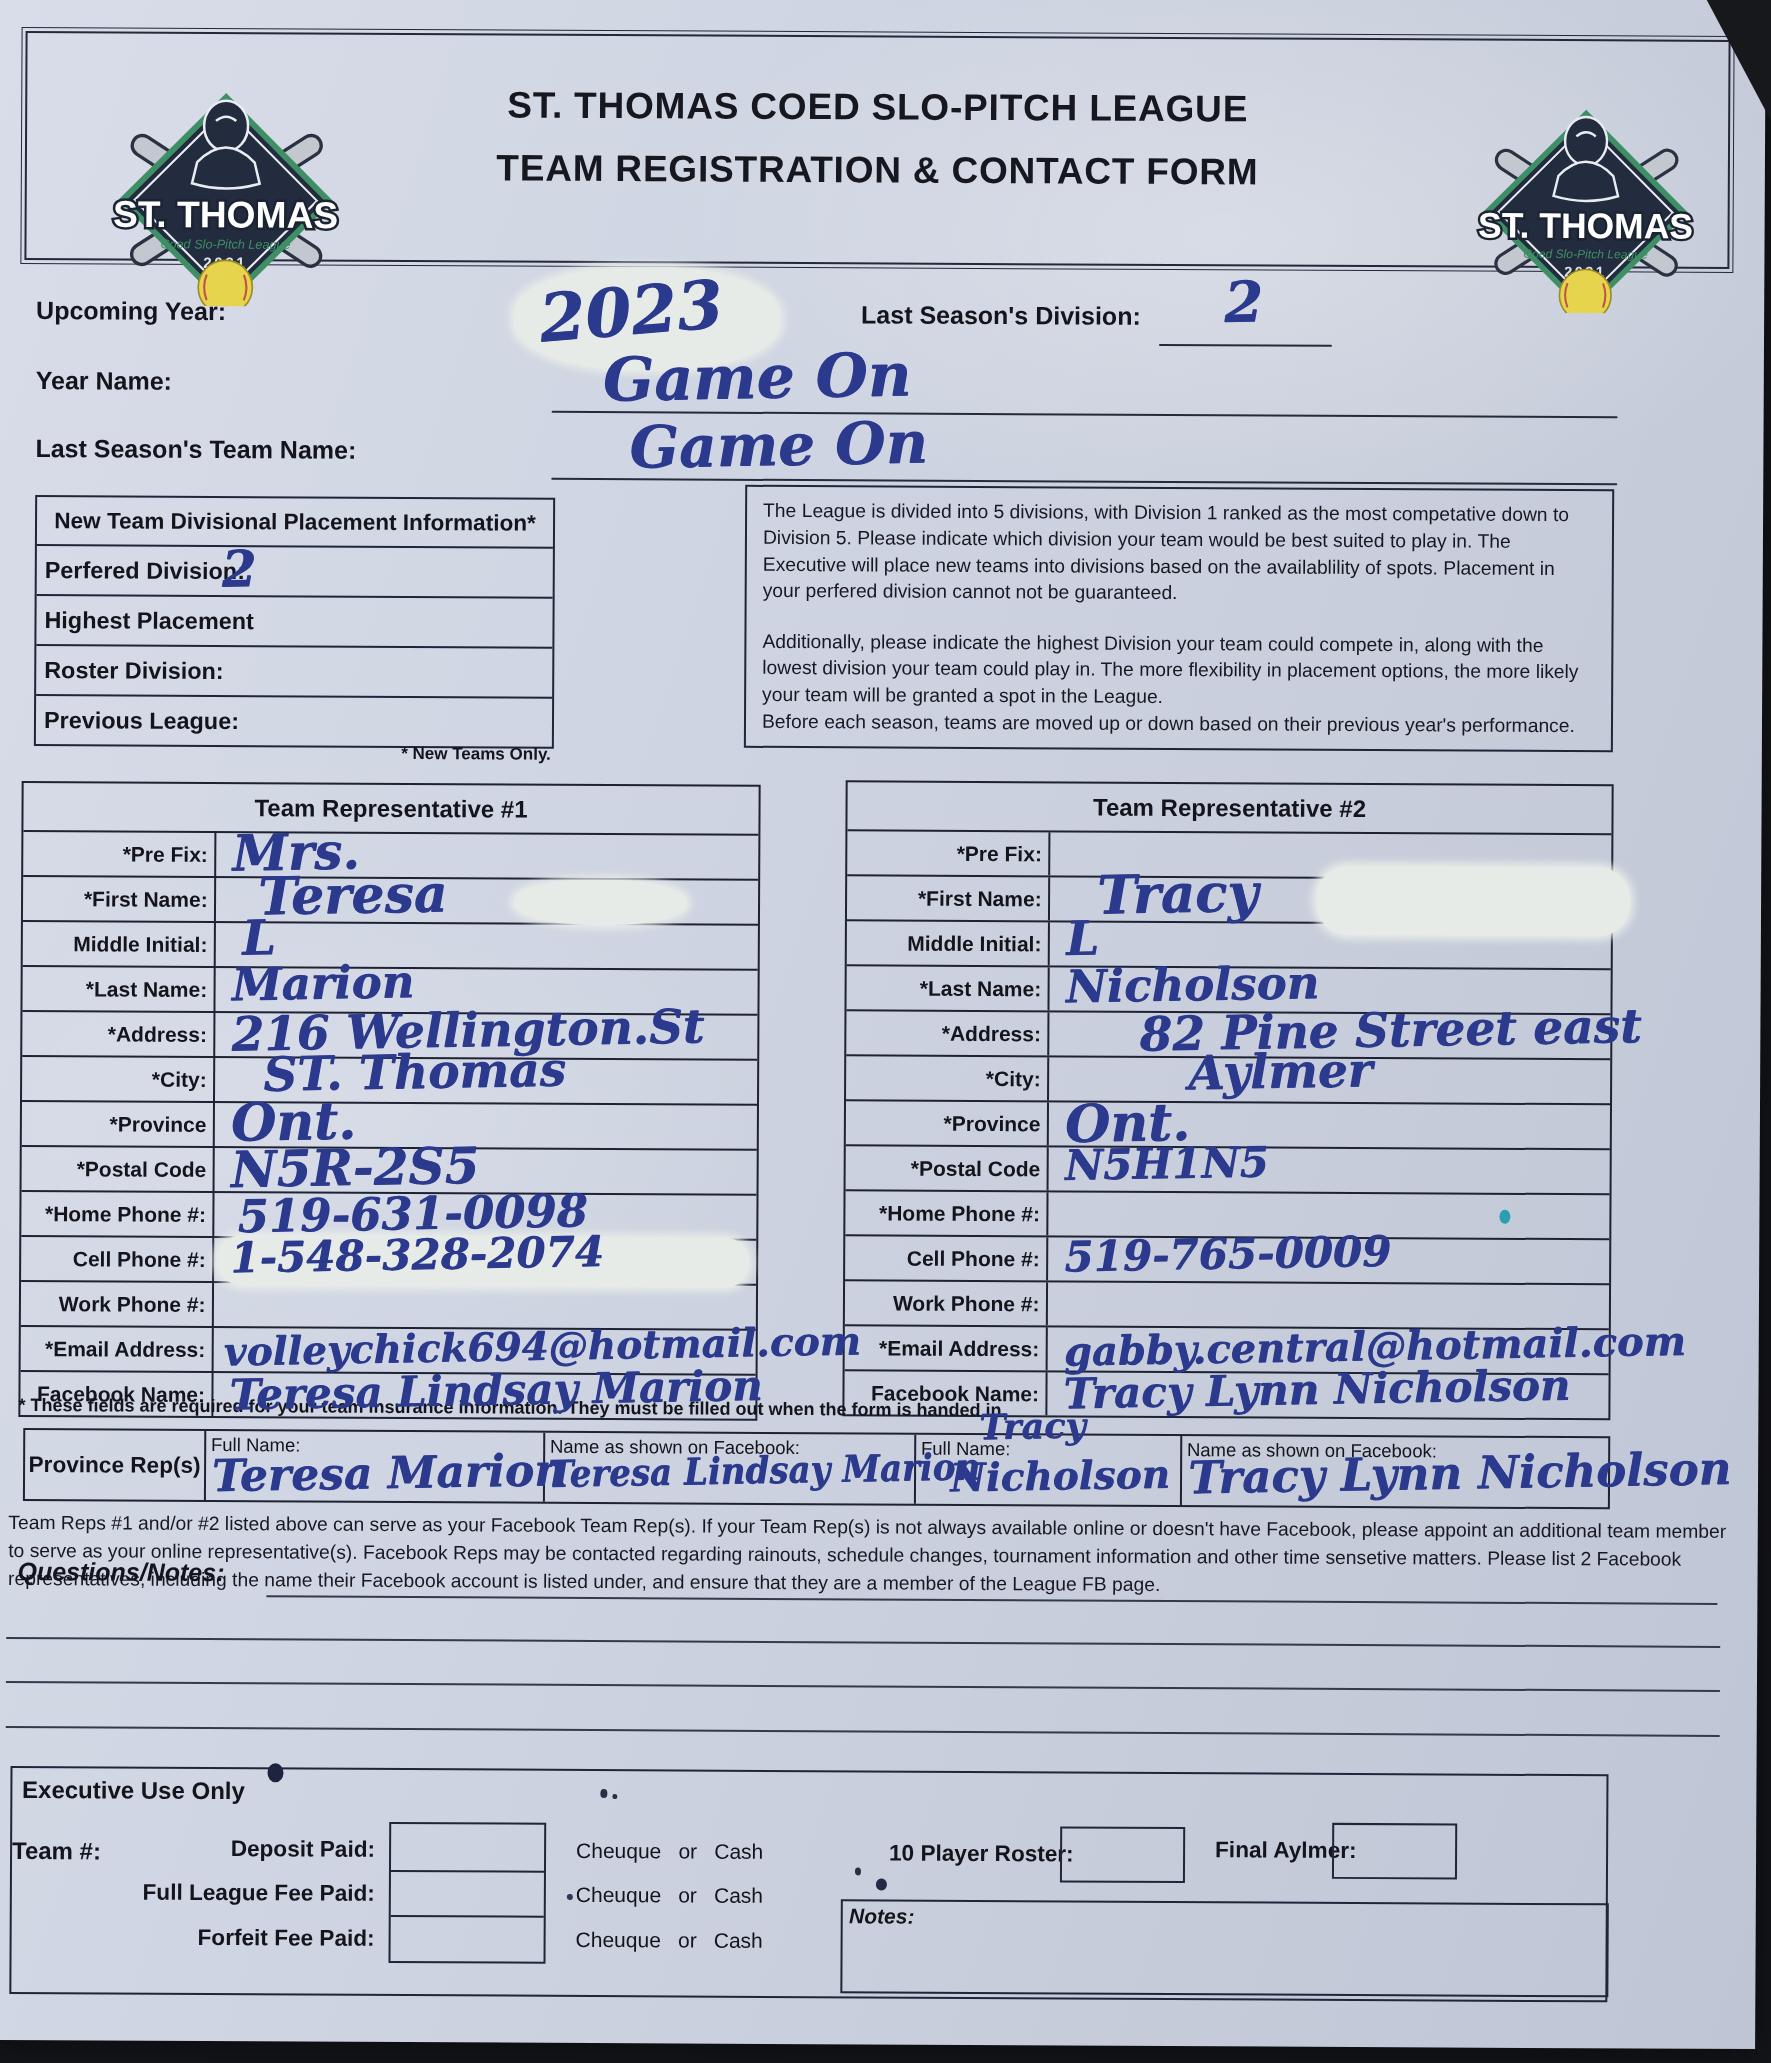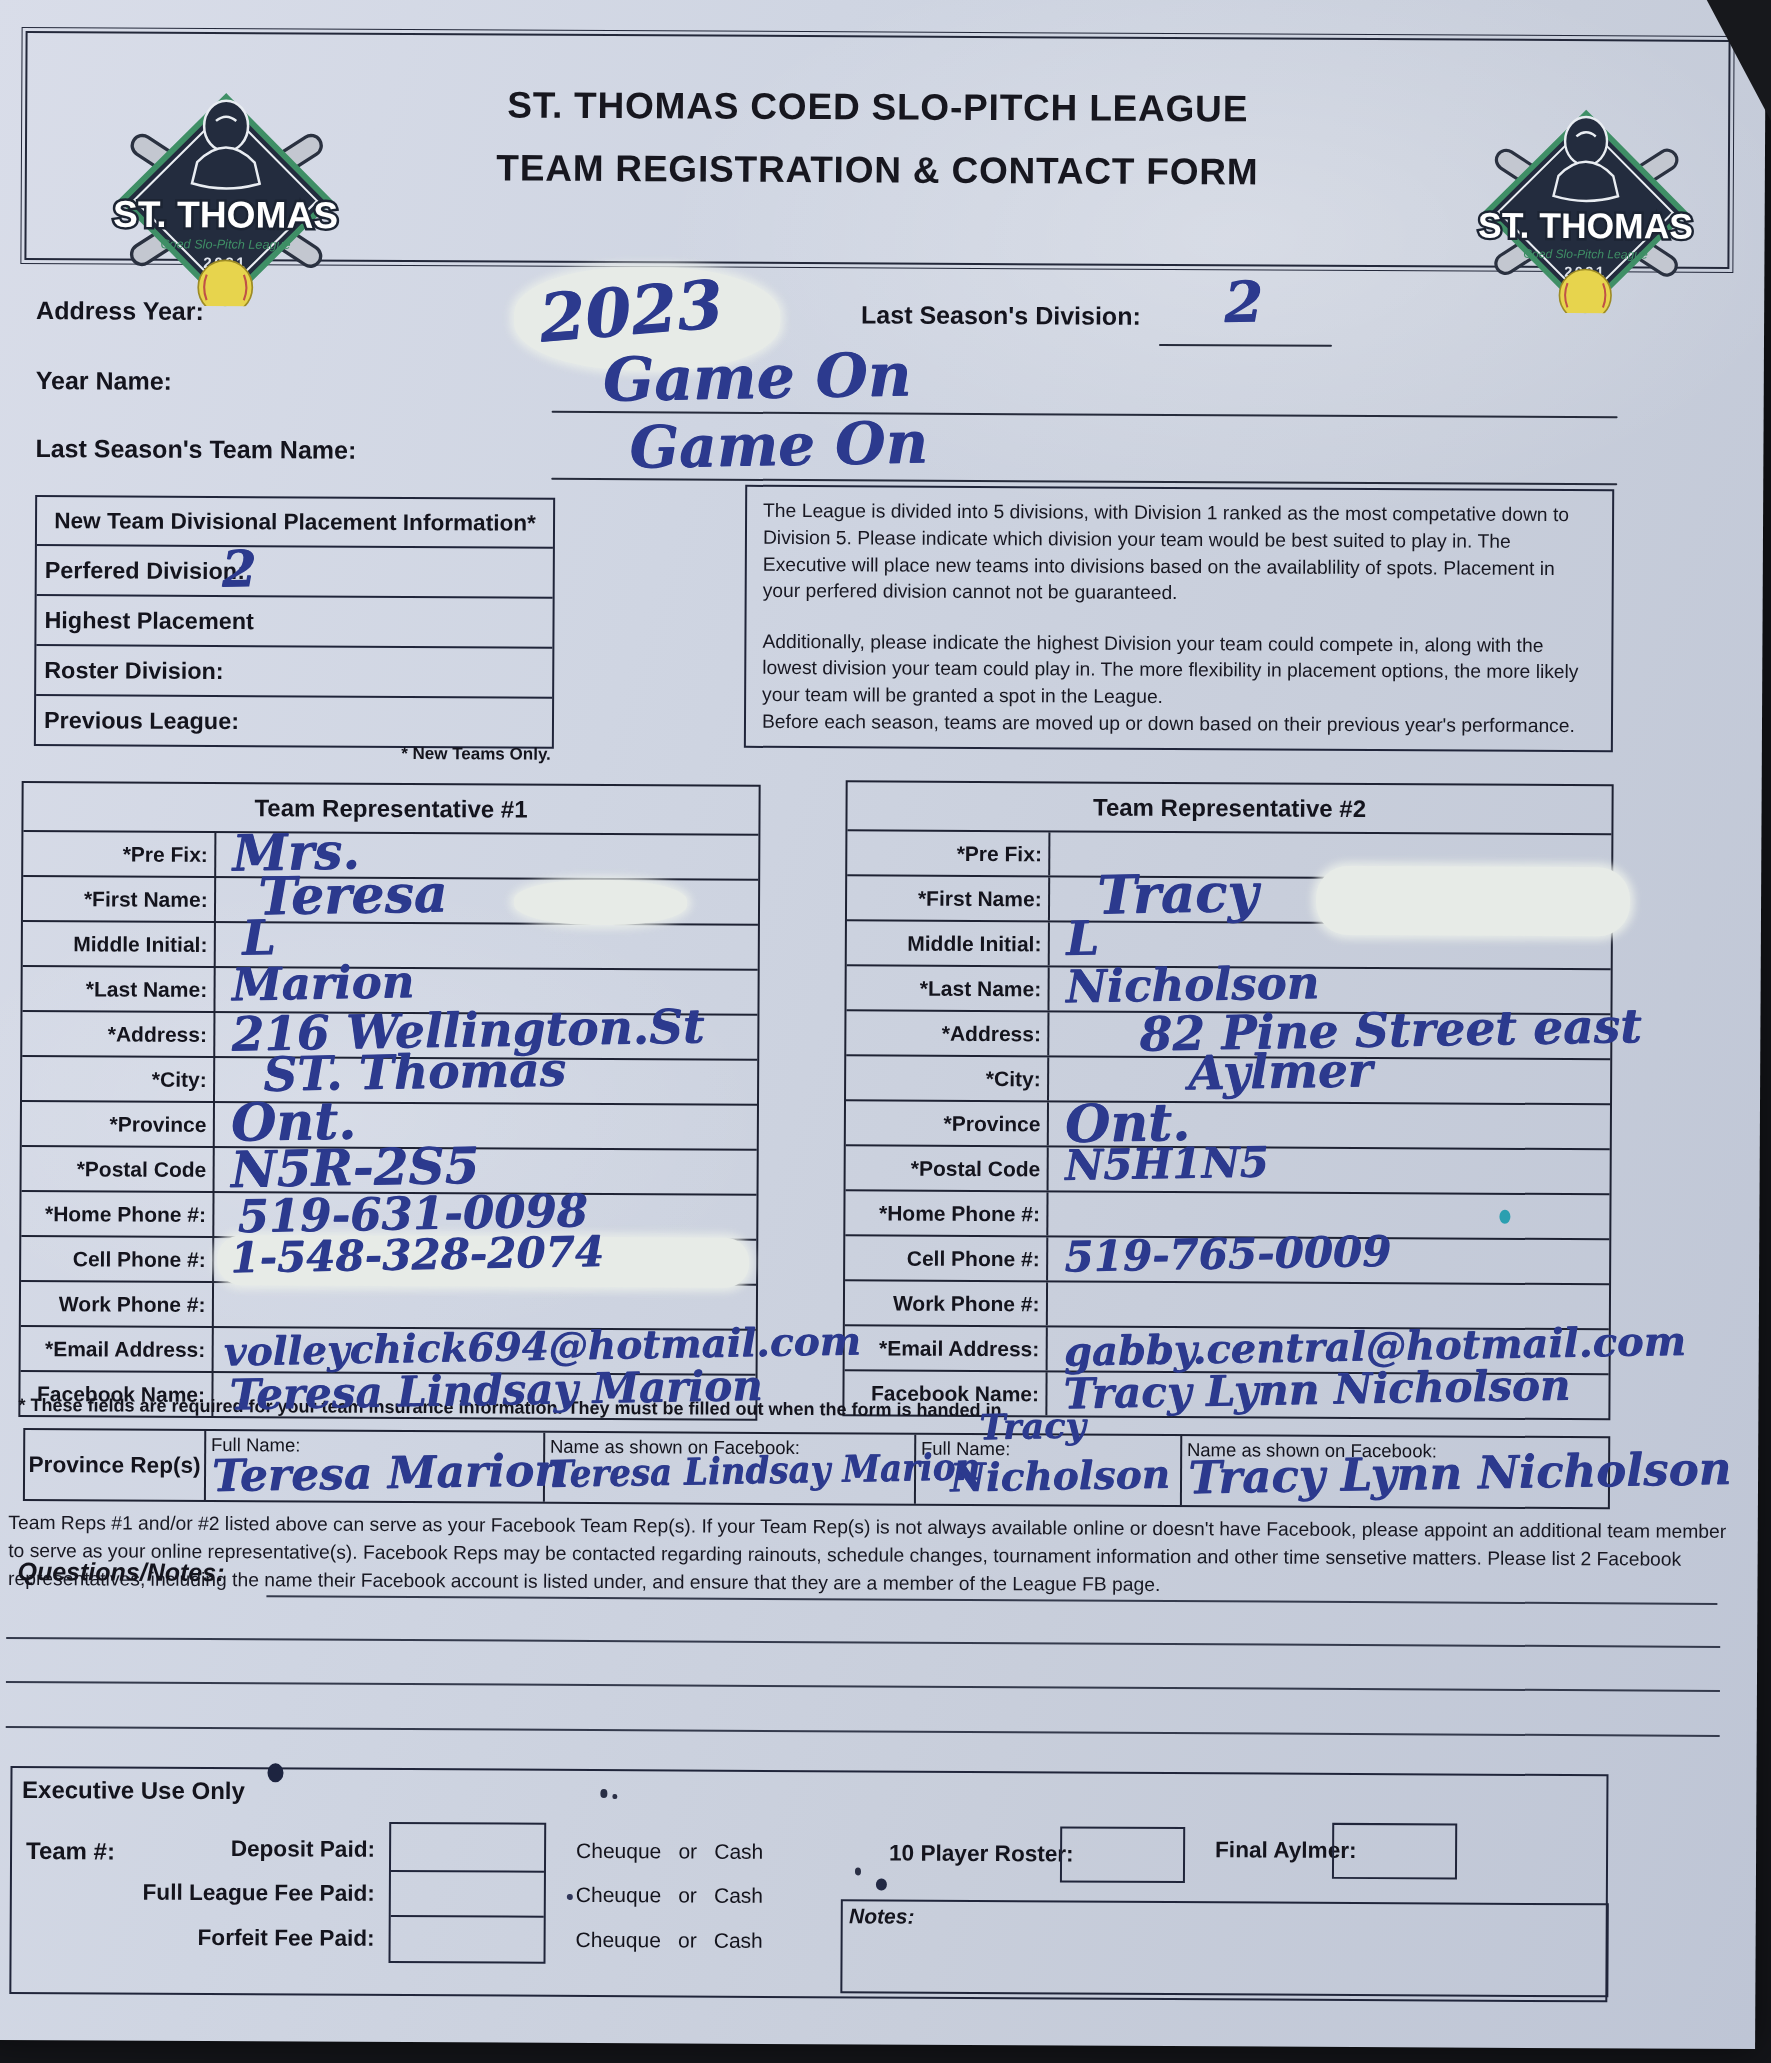--- a/index.html
+++ b/index.html
@@ -105,21 +105,21 @@
 
   .fb-note{position:absolute;left:22.6px;top:1526px;width:1727px;font-size:19.3px;line-height:1.45;color:#181822;}
 
   
   .q-head{position:absolute;left:32px;top:1574px;font-size:25px;font-weight:bold;font-style:italic;color:#14141d;}
   .q-line{position:absolute;height:2.1px;background:#343a4c;}
 
   
   .exec{position:absolute;left:26px;top:1783px;width:1594px;height:224px;border:2.4px solid #20253a;}
   .exec .etitle{position:absolute;left:9.7px;top:8px;font-size:24px;font-weight:bold;color:#14141d;}
-  .exec .eteam{position:absolute;left:14px;top:69px;font-size:24px;font-weight:bold;color:#14141d;}
+  .exec .eteam{position:absolute;left:0;top:69px;font-size:24px;font-weight:bold;color:#14141d;}
   .exec .feelabel{position:absolute;left:24px;width:339px;text-align:right;font-size:22.6px;font-weight:bold;color:#14141d;line-height:44px;}
   .exec .feepay{position:absolute;left:564px;font-size:21px;color:#14141d;line-height:44px;word-spacing:11.3px;}
   .exec .stack{position:absolute;left:377px;top:52px;width:153px;height:137px;border:2.4px solid #20253a;display:grid;grid-template-rows:1fr 1fr 1fr;}
   .exec .stack div{border-top:2.4px solid #20253a;}
   .exec .stack div:first-child{border-top:none;}
   .exec .rlabel{position:absolute;font-size:22.6px;font-weight:bold;color:#14141d;text-align:right;}
   .exec .rbox{position:absolute;width:121px;height:52px;border:2.4px solid #20253a;}
   .exec .notesbox{position:absolute;left:829px;top:127px;width:764px;height:90px;border:2.4px solid #20253a;}
   .exec .notesbox .nlabel{font-size:21px;font-weight:bold;font-style:italic;color:#14141d;padding:3.2px 0 0 6.4px;}
 
@@ -167,21 +167,21 @@
         <svg width="242" height="214" viewBox="0 0 300 265">
           <use href="#league-logo"></use>
         </svg>
       </div>
       <div class="title-wrap">
         <div class="title-line">ST. THOMAS COED SLO-PITCH LEAGUE</div>
         <div class="title-line">TEAM REGISTRATION &amp; CONTACT FORM</div>
       </div>
     </div>
 
-    <div class="fld-label" style="left:44px;top:313px;">Address Year:</div>
+    <div class="fld-label" style="left:44px;top:313px;">Upcoming Year:</div>
     <div class="wo" style="left:522px;top:281px;width:266px;height:103px;"></div>
     <div class="hw abs" style="left:547px;top:292px;font-size:66px;transform:rotate(-5deg);">2023</div>
 
     <div class="fld-label" style="left:869px;top:313px;">Last Season's Division:</div>
     <div class="uline" style="left:1167px;top:355px;width:173px;"></div>
     <div class="hw abs" style="left:1232px;top:284px;font-size:56px;">2</div>
 
     <div class="fld-label" style="left:44px;top:383px;">Year Name:</div>
     <div class="uline" style="left:560px;top:425px;width:1066px;"></div>
     <div class="hw abs" style="left:611px;top:360px;font-size:60px;font-weight:700;">Game On</div>

